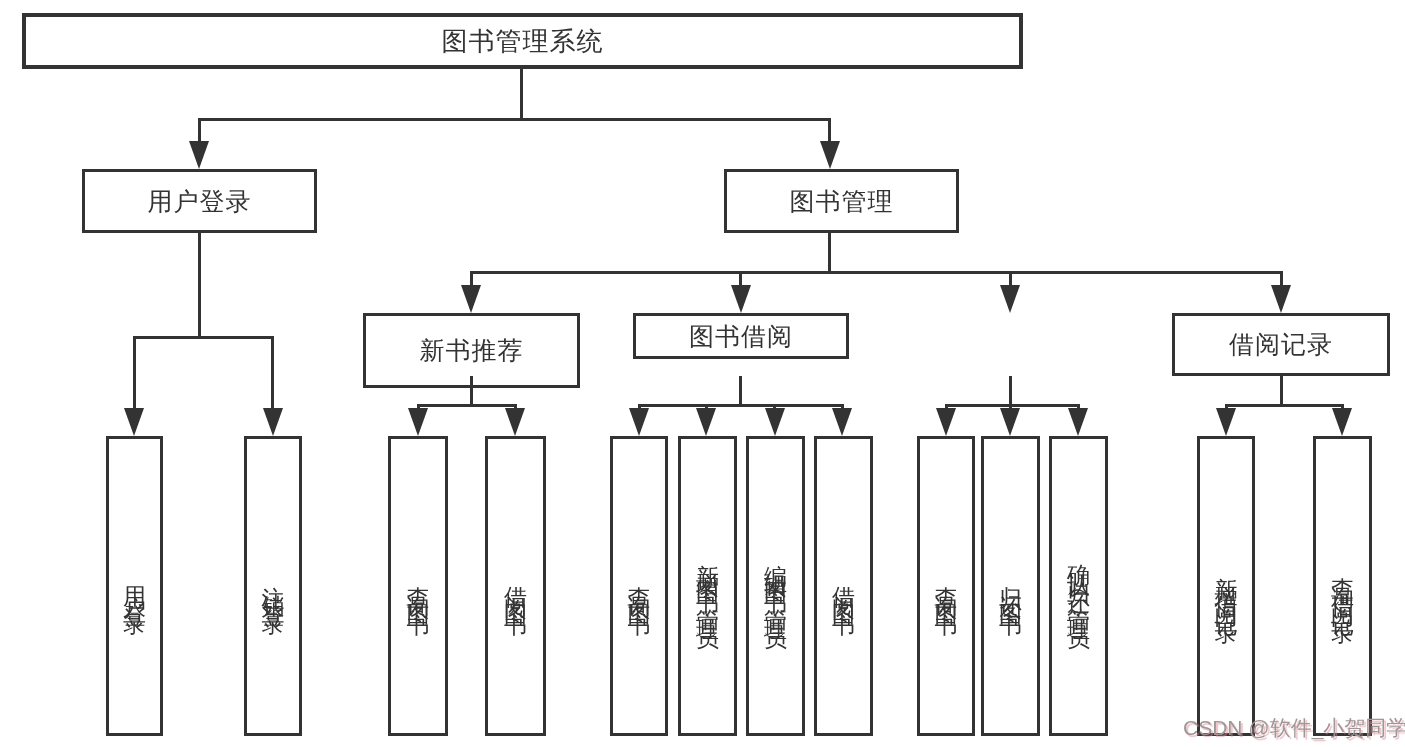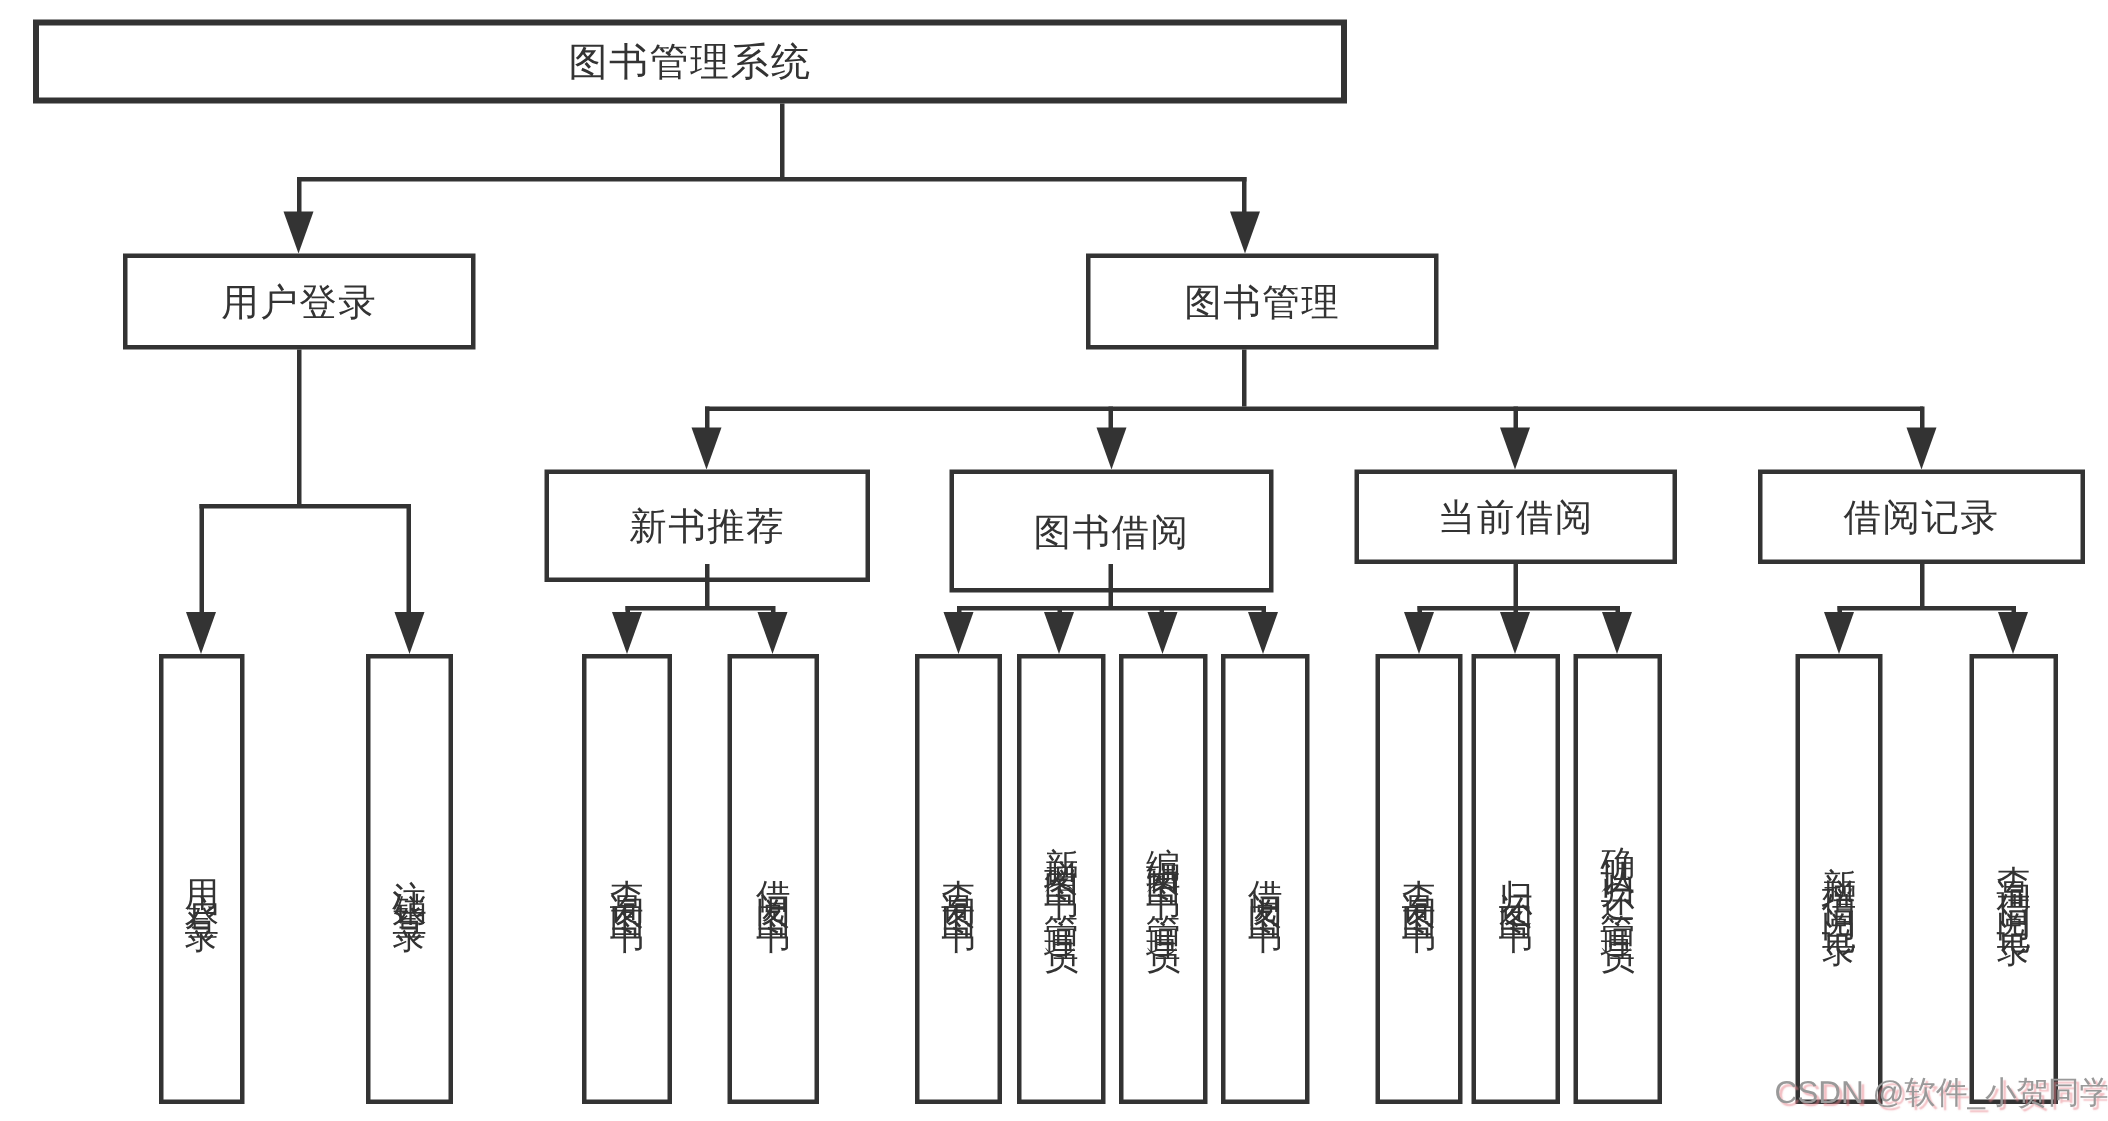--- a/index.html
+++ b/index.html
@@ -25,21 +25,21 @@
            letter-spacing:9px;line-height:1;color:#333333;}
   .watermark{position:absolute;left:1183px;top:714px;font-size:21px;color:#999999;
              white-space:nowrap;z-index:5;
              text-shadow:2px 2px 1px rgba(232,132,140,0.55);}
 </style>
 </head>
 <body>
 
 <div class="canvas">
 
-  <div class="bx root" style="left:22px;top:13px;width:876px;height:56px;">
+  <div class="bx root" style="left:22px;top:13px;width:1001px;height:56px;">
     <span>图书管理系统</span>
   </div>
 
   <div class="v" style="left:520px;top:69px;height:49px;"></div>
   <div class="h" style="left:198px;top:118px;width:633px;"></div>
   <div class="v" style="left:198px;top:118px;height:26px;"></div>
   <div class="arr" style="left:189px;top:141px;"></div>
   <div class="v" style="left:828px;top:118px;height:26px;"></div>
   <div class="arr" style="left:820px;top:141px;"></div>
 
@@ -64,25 +64,22 @@
   <div class="v" style="left:739px;top:271px;height:18px;"></div>
   <div class="arr" style="left:731px;top:285px;"></div>
   <div class="v" style="left:1009px;top:271px;height:18px;"></div>
   <div class="arr" style="left:1000px;top:285px;"></div>
   <div class="v" style="left:1280px;top:271px;height:18px;"></div>
   <div class="arr" style="left:1271px;top:285px;"></div>
 
   <div class="bx" style="left:363px;top:313px;width:217px;height:75px;">
     <span>新书推荐</span>
   </div>
-  <div class="bx" style="left:633px;top:313px;width:216px;height:82px;">
+  <div class="bx" style="left:633px;top:313px;width:216px;height:46px;">
     <span>图书借阅</span>
-  </div>
-  <div class="bx" style="left:903px;top:313px;width:215px;height:63px;">
-    <span>当前借阅</span>
   </div>
   <div class="bx" style="left:1172px;top:313px;width:218px;height:63px;">
     <span>借阅记录</span>
   </div>
 
   <div class="v" style="left:470px;top:376px;height:30px;"></div>
   <div class="h" style="left:417px;top:404px;width:99px;"></div>
   <div class="v" style="left:417px;top:404px;height:12px;"></div>
   <div class="arr" style="left:408px;top:408px;"></div>
   <div class="v" style="left:514px;top:404px;height:12px;"></div>

